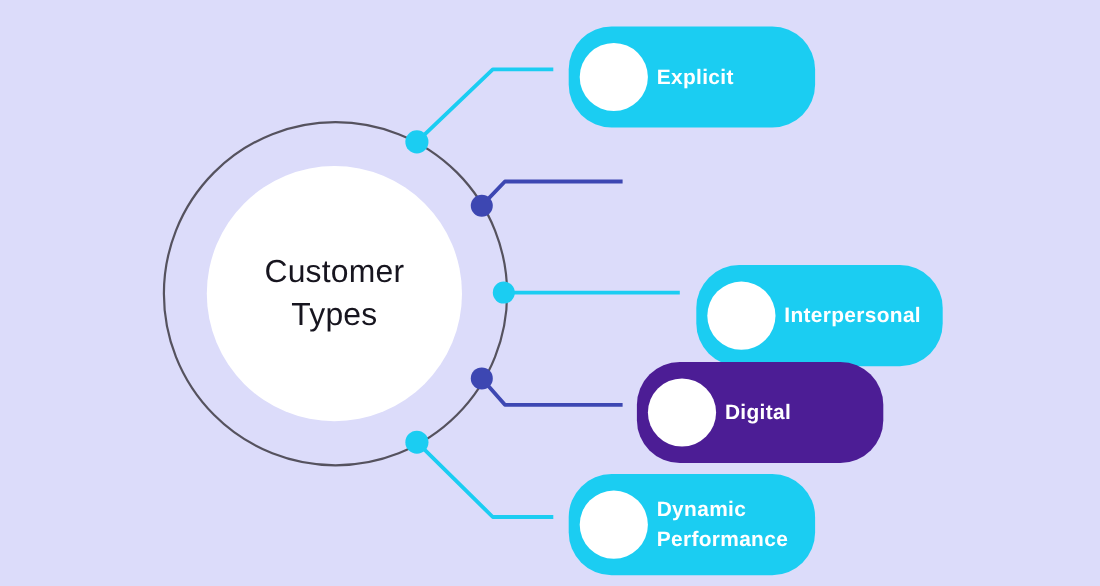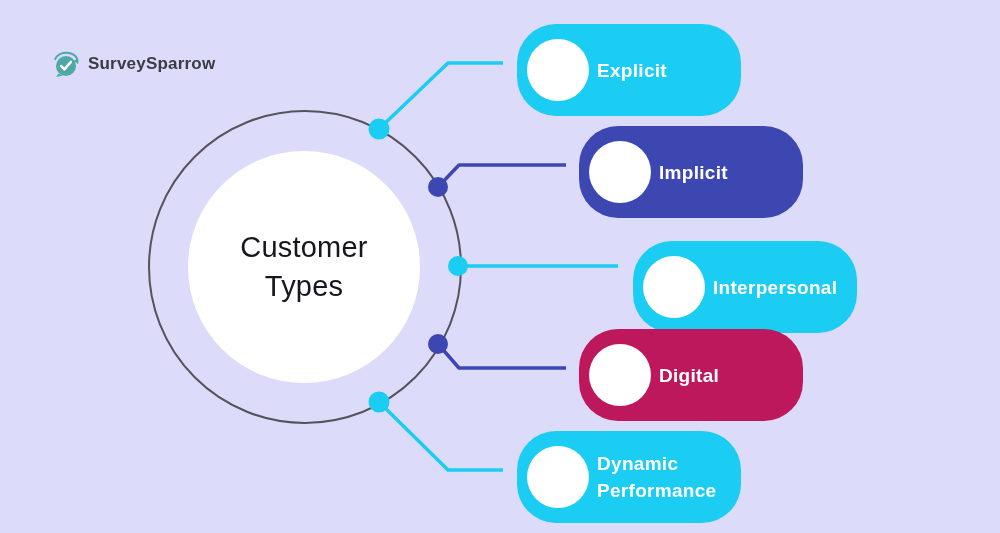--- a/index.html
+++ b/index.html
@@ -73,29 +73,20 @@
   .pill-3{left:633px;top:241px;}
   .pill-4{left:579px;top:329px;}
   .pill-5{left:517px;top:431px;}
   .pill-5 .pill-label{max-width:136px;}
 </style>
 </head>
 <body>
 
 <div class="canvas">
 
-  <div class="logo">
-    <svg class="logo-icon" viewBox="0 0 28 28">
-      <circle cx="14" cy="16" r="10" fill="var(--logo-icon-teal)"></circle>
-      <path d="M6.5 23.5 L4.2 27 L11 25.5 Z" fill="var(--logo-icon-teal)"></path>
-      <path d="M9.2 16.2 l3.2 3.2 l6.4-7.4" fill="none" stroke="#ffffff" stroke-width="2.6" stroke-linecap="round" stroke-linejoin="round"></path>
-      <path d="M3.2 9.2 C6 2.8 15.5 0.8 21.5 4.6 C24.4 6.4 25.8 9 25.3 12.2 L23.3 10.9" fill="none" stroke="var(--logo-icon-teal)" stroke-width="2" stroke-linecap="round"></path>
-    </svg>
-    <span class="logo-text">SurveySparrow</span>
-  </div>
 
   <div class="outer-ring"></div>
   <div class="inner-circle">
     <span class="title-line">Customer</span>
     <span class="title-line">Types</span>
   </div>
 
   <svg class="connector-layer" width="1000" height="533" viewBox="0 0 1000 533">
     <polyline class="stroke-cyan" points="379,129 448,63 503,63" fill="none" stroke-width="3.5" stroke-linejoin="round"></polyline>
     <polyline class="stroke-indigo" points="438,187 459,165 566,165" fill="none" stroke-width="3.5" stroke-linejoin="round"></polyline>
@@ -108,31 +99,27 @@
     <circle class="fill-cyan" cx="458" cy="266" r="10"></circle>
     <circle class="fill-indigo" cx="438" cy="344" r="10"></circle>
     <circle class="fill-cyan" cx="379" cy="402" r="10.5"></circle>
   </svg>
 
   <div class="pill pill-1" style="background: rgb(27, 205, 242);">
     <span class="pill-circle"></span>
     <span class="pill-label">Explicit</span>
   </div>
 
-  <div class="pill pill-2" style="background: rgb(61, 71, 178);">
-    <span class="pill-circle"></span>
-    <span class="pill-label">Implicit</span>
-  </div>
 
   <div class="pill pill-3" style="background: rgb(27, 205, 242);">
     <span class="pill-circle"></span>
     <span class="pill-label">Interpersonal</span>
   </div>
 
-  <div class="pill pill-4" style="background: #be185d;">
+  <div class="pill pill-4" style="background: #4c1d95;">
     <span class="pill-circle"></span>
     <span class="pill-label">Digital</span>
   </div>
 
   <div class="pill pill-5" style="background: rgb(27, 205, 242);">
     <span class="pill-circle"></span>
     <span class="pill-label">Dynamic Performance</span>
   </div>
 
 </div>

